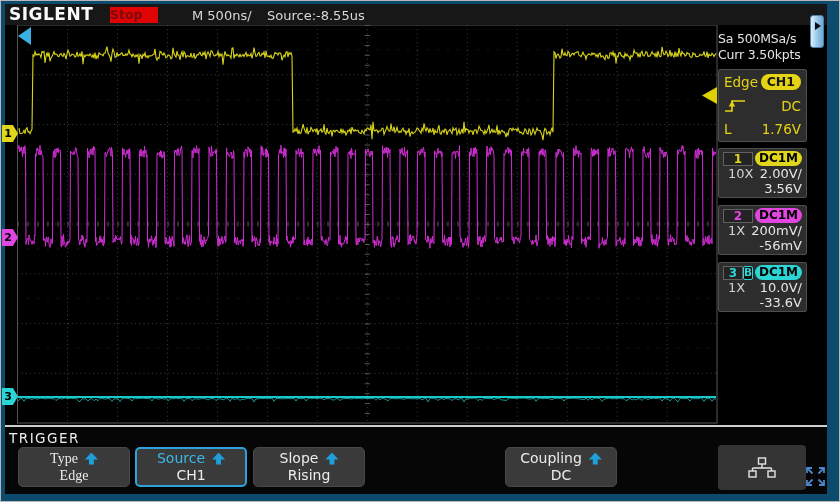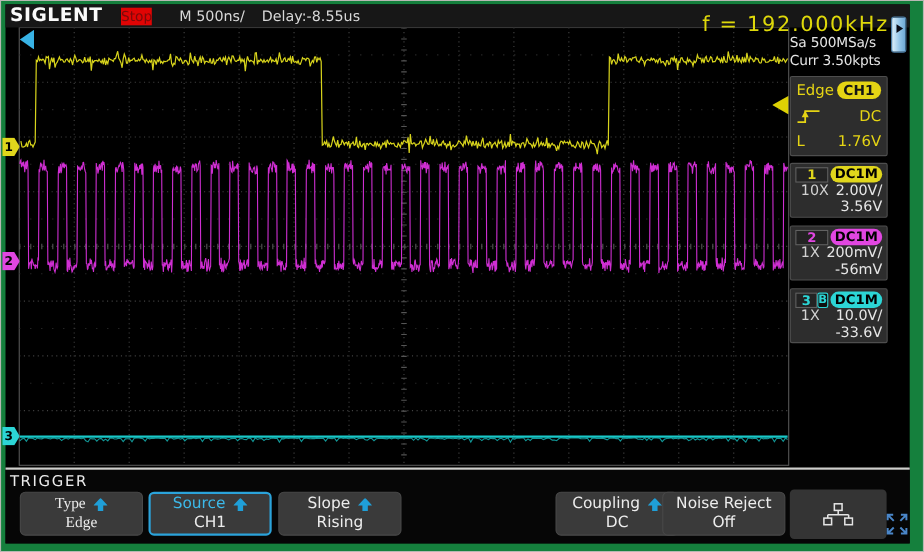--- a/index.html
+++ b/index.html
@@ -1,29 +1,29 @@
 <!DOCTYPE html>
 <html><head>
 <meta charset="utf-8">
 <style>
   html,body{margin:0;padding:0;background:#d8d8d4;}
   *{box-sizing:border-box;}
   .frame{
     position:relative;width:840px;height:502px;
-    background:#15803d;overflow:hidden;
+    background:#0c4a6e;overflow:hidden;
     font-family:"DejaVu Sans", sans-serif;
     box-shadow:inset 0 0 0 1px #b8b8b4;
   }
   .screen{position:absolute;left:5px;top:4px;width:822px;height:490px;background:#000;}
   
   .topbar{position:absolute;left:5px;top:4px;width:822px;height:21px;background:#171717;}
   .logo{position:absolute;left:9px;top:4px;font-size:17px;font-weight:bold;color:#fafafa;letter-spacing:.5px;}
-  .stopbadge{position:absolute;left:110px;top:7px;width:28px;height:16px;background:#e00404;
-    color:#7c0a0a;font-size:12.5px;font-weight:normal;text-align:left;line-height:16px;}
-  .tbtext{position:absolute;top:8px;font-size:13px;color:#d9d9d9;}
+  .stopbadge{position:absolute;left:110px;top:7px;width:48px;height:16px;background:#e00404;
+    color:#7c0a0a;font-size:12.5px;font-weight:bold;text-align:left;line-height:16px;}
+  .tbtext{position:absolute;top:8px;font-size:13px;color:#d9d9d9;margin-left:29px;}
   .tb-main{left:163px;} .tb-delay{left:238px;}
   .freq{position:absolute;top:11px;right:32px;font-size:19px;color:#ded80a;letter-spacing:1.5px;}
   
   .side-text{position:absolute;left:718px;font-size:12.5px;color:#e4e4e4;letter-spacing:-.2px;}
   .sa{top:31px;} .curr{top:47px;}
   .scrollbar{position:absolute;left:810px;top:15px;width:14px;height:33px;border-radius:3px;
     background:linear-gradient(90deg,#dcf0fc,#8fc2e6 60%,#6ea9d4);border:1px solid #4d7fa8;}
   .scrollbar .arr{position:absolute;left:4px;top:6px;width:0;height:0;
     border-left:6px solid #0a0a14;border-top:4px solid transparent;border-bottom:4px solid transparent;}
   .trigbox{position:absolute;left:718px;top:69px;width:89px;height:73px;background:#2d2d2d;
@@ -114,22 +114,21 @@
         <line x1="18" y1="397" x2="716" y2="397" stroke="#18c9c9" stroke-width="2"></line>
         <polyline points="18,400.81364795938134 20,398.97054936620407 22,398.4710524296388 24,401.2110280748457 26,398.1274910992943 28,398.31890230835415 30,398.54344285675324 32,399.6613952694461 34,398.0917266616598 36,398.8682829476893 38,398.98571358574554 40,398.2377686477266 42,398.19614544324577 44,398.6002741337288 46,398.9790815890301 48,398.17641304130666 50,398.3242991443258 52,398.9768118178472 54,398.42931466549635 56,400.56381010077894 58,398.9777570334263 60,398.08633531001396 62,399.20862626004964 64,398.0601401964668 66,398.16224929504097 68,398.51024634041823 70,398.2800682981033 72,398.3094062025193 74,398.8496696273796 76,398.138683256926 78,400.71889868564904 80,401.72331176511943 82,398.6643874149304 84,398.97479654988274 86,398.8238349428866 88,401.0817194832489 90,398.9857883739751 92,398.5531004141085 94,400.67762217018753 96,399.20438508689404 98,400.7939456840977 100,398.32738905609585 102,398.2579201706685 104,399.0414062216878 106,398.9549107083585 108,398.4132368431892 110,398.7763942666352 112,401.51434667408466 114,398.96472527855076 116,398.8388472769875 118,398.8363460779656 120,401.6792312627658 122,398.47720011975616 124,398.0822473880835 126,398.2441101865843 128,398.31722439080477 130,398.7989489021711 132,401.027177201584 134,398.06809388799593 136,398.9391094907187 138,398.38301723776385 140,398.5105275544338 142,398.1314817008097 144,398.39715575170703 146,398.5180395625066 148,398.3454133570194 150,398.5093234661035 152,400.94661661889404 154,398.07154168584384 156,398.1903454444837 158,399.22529715206474 160,398.77212693030015 162,398.29892052616924 164,399.2707997635007 166,398.4122419990599 168,400.8426359128207 170,398.8961935741827 172,398.68076923978515 174,398.7542650566902 176,398.1203753622249 178,398.7927338583395 180,398.29291282221675 182,398.14915091800503 184,401.3882320234552 186,398.61973853758536 188,398.6254269867204 190,398.24313368299045 192,400.74098062328994 194,398.895382743096 196,398.817945165094 198,399.15586798638105 200,398.9356492375955 202,398.0713341080118 204,398.3921604210045 206,398.92513313749805 208,399.94902986474335 210,398.7617212519981 212,398.5759424432181 214,398.53693825448863 216,400.6836522836238 218,398.9380869900342 220,398.6608709646389 222,399.5023839529604 224,399.65843330603093 226,398.047394256806 228,398.5208328398876 230,401.3643012139946 232,398.08250169456005 234,399.40212887432426 236,398.8413977827877 238,398.7293807384558 240,400.4149300670251 242,398.99140353221446 244,399.5748707940802 246,398.57847031229176 248,398.17314505390823 250,398.5128612096887 252,398.5582335391082 254,401.9467389835045 256,398.7663564311806 258,398.9995199635159 260,398.13841030048206 262,398.6702831890434 264,398.46890598069876 266,398.29650699114427 268,398.16145851276815 270,398.8067258154042 272,398.0718940529041 274,401.3438458032906 276,398.72674024594016 278,398.2370651829988 280,398.5158461779356 282,398.8873198321089 284,398.6419075075537 286,398.73461941163987 288,398.31680357060395 290,398.6775159945246 292,398.6334477106575 294,398.51671003038064 296,401.01850896142423 298,398.2372944660019 300,398.5094020329416 302,398.7599541905802 304,398.0800176933408 306,400.91366451699287 308,398.71532522747293 310,398.0080866336357 312,398.5881148756016 314,398.1100407789927 316,398.5857501649298 318,398.44619944295846 320,398.0366138420068 322,398.3957059378736 324,399.7079336028546 326,398.7032075484749 328,398.42689847317524 330,398.09483310580254 332,399.7769621089101 334,400.16122159641236 336,398.5901973855216 338,398.6578065655194 340,400.6371317887679 342,398.91304865689017 344,398.5991135938093 346,398.49884857051075 348,398.52420718059875 350,398.71410947921686 352,398.95784136559814 354,398.0929133205209 356,398.914488500217 358,398.2647988521494 360,398.4110651195515 362,398.9355428526178 364,398.2056164231617 366,398.46166803780943 368,398.45871404837817 370,398.6598156020045 372,398.3863981468603 374,398.2367824804969 376,400.2680437490344 378,398.12177275586873 380,399.92046772222966 382,398.00576119078323 384,398.7595226482954 386,399.45217889919877 388,400.9476778944954 390,398.5978396437131 392,398.22280749562196 394,398.6061466548126 396,398.900042014895 398,398.28777042543516 400,398.837059837766 402,398.6413070249837 404,399.40810219664127 406,398.684980842052 408,398.2472034113016 410,398.59116490837187 412,398.90560574806295 414,398.44137148046866 416,398.90341832325794 418,398.7101822916884 420,398.2568277127575 422,399.8706586891785 424,398.8010302751791 426,398.1726481509395 428,401.93694001901895 430,398.3459059060551 432,398.0209337656852 434,398.5746802096255 436,398.8201298727654 438,400.522325466387 440,398.9314480293542 442,398.59987175348215 444,399.5863960972056 446,398.33090532547794 448,398.7917454778217 450,398.79495825245976 452,400.52717949450016 454,398.9188009016216 456,398.40645950310864 458,399.88996790070087 460,398.81322888680734 462,398.14018799364567 464,401.9858912983909 466,398.63291014917195 468,399.16477536968887 470,398.1169245557394 472,398.30432614684105 474,398.02768927952275 476,398.19906748551875 478,400.65770459827036 480,398.98199092643335 482,400.4431832227856 484,398.4895868767053 486,398.37950425967574 488,398.6533946127165 490,398.6040795245208 492,398.38115425547585 494,399.60704458132386 496,398.752779497765 498,398.065379075706 500,398.62727248691954 502,400.0757687976584 504,400.04484828654677 506,400.6814344553277 508,398.87451606965624 510,398.0095989741385 512,398.38871372886933 514,398.26321086194366 516,398.7190235652961 518,398.04364586877637 520,398.2274468145333 522,398.0062940288335 524,398.072395844385 526,398.08247332810424 528,398.9311748186592 530,398.9311807611957 532,398.815530737862 534,398.31986090680584 536,401.26786636188626 538,398.620835468173 540,398.0989244102966 542,398.55138677102514 544,398.61855803616345 546,398.4795305519365 548,398.29123060335405 550,398.97807029099204 552,399.8826900161803 554,398.3685513541568 556,398.43128651892766 558,398.07833084091544 560,398.7600244041532 562,398.5035715943668 564,401.0718853343278 566,398.3533869748935 568,398.41199487727135 570,398.5410281440709 572,398.0610272604972 574,398.32776898960583 576,398.2427060182672 578,398.12083674408495 580,399.254283990711 582,399.0750182485208 584,399.65535540133715 586,398.1101625522133 588,400.31926744338125 590,398.16744896257296 592,400.004935817793 594,398.1953484683763 596,398.0967801241204 598,398.1408658977598 600,398.70379014802165 602,401.4075733134523 604,399.34172811731696 606,398.7070714442525 608,398.38555989973247 610,398.0526907762978 612,398.9317463040352 614,398.46053543523885 616,398.83496438525617 618,398.4688352395315 620,398.1417518418748 622,398.9526823866181 624,398.55879655107856 626,400.64793046284467 628,399.789075746201 630,398.13482216885313 632,400.01231314241886 634,398.85432895598933 636,399.9829106554389 638,398.7875492637977 640,398.6426300536841 642,400.4848546124995 644,398.25863789743744 646,398.0643976344727 648,399.98718165047467 650,398.47493360657245 652,398.5030293900054 654,398.07480264268816 656,398.65733371302485 658,398.1146609846037 660,398.1225455121603 662,401.0552244838327 664,398.3523689699359 666,398.9892848310992 668,398.78584106452763 670,401.1139046950266 672,398.28998279199004 674,398.108698152937 676,399.9942849809304 678,401.9150609821081 680,398.2541561438702 682,398.398868780816 684,398.88464630022645 686,398.2827333160676 688,398.7903573224321 690,401.1044646278024 692,398.07992071285844 694,398.93255568807945 696,398.4983171040658 698,398.8990571813192 700,398.0306589943357 702,398.13008102192543 704,401.5296906437725 706,398.4152540015057 708,398.61558119836263 710,398.627988218097 712,401.1730770682916 714,398.28602483146824 716,399.5541892964393" fill="none" stroke="#18c9c9" stroke-width="1" opacity="0.75"></polyline>
         <polyline points="18.0,149.0 18.5,146.4 19.0,145.5 19.5,151.9 20.0,149.0 20.5,147.6 21.0,151.2 21.5,146.9 22.0,150.4 22.5,156.6 23.0,150.1 23.5,146.9 24.0,153.8 24.5,146.9 25.0,145.8 25.5,155.0 26.0,244.4 26.5,241.1 27.0,238.9 27.5,238.8 28.0,238.0 28.5,244.8 29.0,235.0 29.5,237.8 30.0,238.5 30.5,241.0 31.0,241.3 31.5,241.0 32.0,244.5 32.5,241.0 33.0,241.4 33.5,241.3 34.0,244.1 34.5,235.1 35.0,235.8 35.5,153.8 36.0,156.5 36.5,151.7 37.0,147.8 37.5,150.4 38.0,149.0 38.5,152.9 39.0,155.0 39.5,152.5 40.0,145.3 40.5,154.9 41.0,152.9 41.5,150.7 42.0,155.3 42.5,155.5 43.0,155.9 43.5,240.3 44.0,240.5 44.5,238.7 45.0,239.8 45.5,246.4 46.0,238.8 46.5,236.9 47.0,242.2 47.5,241.9 48.0,237.3 48.5,237.3 49.0,244.4 49.5,246.0 50.0,247.4 50.5,245.1 51.0,238.8 51.5,242.5 52.0,243.9 52.5,242.5 53.0,157.2 53.5,151.2 54.0,157.4 54.5,154.3 55.0,148.9 55.5,157.5 56.0,155.1 56.5,148.7 57.0,149.7 57.5,152.2 58.0,147.8 58.5,152.9 59.0,150.1 59.5,150.7 60.0,149.9 60.5,151.9 61.0,245.6 61.5,247.1 62.0,236.0 62.5,239.5 63.0,245.4 63.5,234.4 64.0,241.3 64.5,241.7 65.0,244.6 65.5,247.2 66.0,246.4 66.5,242.3 67.0,245.2 67.5,241.2 68.0,243.7 68.5,241.3 69.0,241.0 69.5,242.2 70.0,238.0 70.5,151.1 71.0,151.7 71.5,153.4 72.0,152.5 72.5,154.2 73.0,154.7 73.5,152.4 74.0,151.4 74.5,154.3 75.0,151.7 75.5,147.8 76.0,147.7 76.5,151.1 77.0,154.1 77.5,155.9 78.0,157.2 78.5,239.5 79.0,239.8 79.5,244.9 80.0,244.4 80.5,239.4 81.0,240.7 81.5,241.0 82.0,235.0 82.5,239.9 83.0,236.2 83.5,239.5 84.0,244.7 84.5,243.3 85.0,247.3 85.5,240.2 86.0,239.1 86.5,242.5 87.0,241.6 87.5,148.2 88.0,154.1 88.5,151.7 89.0,157.8 89.5,155.4 90.0,151.0 90.5,149.3 91.0,154.4 91.5,152.8 92.0,148.6 92.5,148.1 93.0,155.2 93.5,146.2 94.0,149.9 94.5,147.3 95.0,151.1 95.5,241.7 96.0,237.3 96.5,245.2 97.0,245.3 97.5,243.5 98.0,242.4 98.5,241.5 99.0,243.2 99.5,240.7 100.0,235.8 100.5,241.8 101.0,237.5 101.5,242.5 102.0,241.5 102.5,239.4 103.0,245.4 103.5,246.0 104.0,236.6 104.5,243.3 105.0,153.5 105.5,152.0 106.0,154.7 106.5,156.6 107.0,154.5 107.5,152.3 108.0,150.7 108.5,151.2 109.0,149.5 109.5,147.7 110.0,148.6 110.5,151.6 111.0,156.3 111.5,147.3 112.0,150.0 112.5,154.5 113.0,242.5 113.5,241.1 114.0,239.4 114.5,238.4 115.0,242.0 115.5,235.4 116.0,239.1 116.5,236.6 117.0,238.6 117.5,239.8 118.0,238.7 118.5,239.0 119.0,240.0 119.5,239.2 120.0,238.0 120.5,236.6 121.0,241.6 121.5,244.2 122.0,242.2 122.5,148.0 123.0,154.6 123.5,154.8 124.0,148.9 124.5,153.9 125.0,152.9 125.5,157.4 126.0,153.9 126.5,153.9 127.0,150.0 127.5,153.6 128.0,150.1 128.5,149.6 129.0,158.9 129.5,148.6 130.0,152.0 130.5,243.4 131.0,234.8 131.5,245.5 132.0,237.4 132.5,238.1 133.0,238.6 133.5,240.1 134.0,244.2 134.5,240.6 135.0,241.4 135.5,236.2 136.0,243.2 136.5,245.6 137.0,244.8 137.5,237.8 138.0,242.1 138.5,245.7 139.0,242.0 139.5,153.4 140.0,150.2 140.5,156.1 141.0,148.9 141.5,154.1 142.0,156.6 142.5,151.5 143.0,152.4 143.5,150.8 144.0,157.2 144.5,146.1 145.0,153.4 145.5,151.6 146.0,150.2 146.5,157.2 147.0,154.4 147.5,241.3 148.0,240.2 148.5,247.3 149.0,238.8 149.5,239.0 150.0,242.4 150.5,239.0 151.0,240.6 151.5,235.8 152.0,238.7 152.5,244.7 153.0,245.5 153.5,239.9 154.0,243.9 154.5,238.5 155.0,241.1 155.5,236.0 156.0,247.7 156.5,238.0 157.0,154.1 157.5,152.7 158.0,154.9 158.5,154.5 159.0,154.2 159.5,152.1 160.0,156.8 160.5,150.6 161.0,156.1 161.5,151.3 162.0,158.3 162.5,155.2 163.0,157.4 163.5,155.4 164.0,151.5 164.5,154.2 165.0,243.3 165.5,244.1 166.0,237.3 166.5,239.8 167.0,244.0 167.5,243.5 168.0,241.2 168.5,244.1 169.0,240.3 169.5,236.5 170.0,247.3 170.5,238.8 171.0,246.7 171.5,242.4 172.0,236.4 172.5,237.7 173.0,241.4 173.5,241.2 174.0,246.4 174.5,151.5 175.0,150.0 175.5,152.3 176.0,150.1 176.5,151.2 177.0,155.4 177.5,148.6 178.0,151.2 178.5,148.8 179.0,155.7 179.5,154.7 180.0,154.3 180.5,148.5 181.0,148.0 181.5,146.0 182.0,150.9 182.5,243.7 183.0,243.3 183.5,237.7 184.0,241.7 184.5,244.4 185.0,241.8 185.5,244.2 186.0,239.0 186.5,236.6 187.0,234.7 187.5,238.5 188.0,246.8 188.5,245.5 189.0,238.8 189.5,235.5 190.0,243.7 190.5,245.4 191.0,243.3 191.5,242.1 192.0,150.2 192.5,150.7 193.0,157.9 193.5,150.3 194.0,147.7 194.5,148.0 195.0,152.8 195.5,149.1 196.0,153.0 196.5,145.5 197.0,148.8 197.5,150.2 198.0,153.5 198.5,153.6 199.0,148.3 199.5,241.2 200.0,239.3 200.5,244.6 201.0,234.4 201.5,247.1 202.0,244.9 202.5,239.9 203.0,246.7 203.5,245.9 204.0,236.6 204.5,239.4 205.0,243.0 205.5,244.0 206.0,239.6 206.5,240.9 207.0,239.1 207.5,238.5 208.0,237.0 208.5,235.0 209.0,147.1 209.5,151.9 210.0,153.1 210.5,156.2 211.0,156.7 211.5,146.1 212.0,151.9 212.5,156.0 213.0,153.7 213.5,151.8 214.0,152.5 214.5,151.9 215.0,150.7 215.5,153.7 216.0,148.9 216.5,149.3 217.0,238.0 217.5,239.0 218.0,246.3 218.5,235.9 219.0,245.9 219.5,238.7 220.0,243.3 220.5,244.4 221.0,238.7 221.5,241.0 222.0,236.3 222.5,243.9 223.0,243.9 223.5,240.8 224.0,240.6 224.5,237.1 225.0,235.9 225.5,242.5 226.0,241.3 226.5,147.8 227.0,154.6 227.5,152.1 228.0,153.3 228.5,155.7 229.0,156.2 229.5,156.6 230.0,154.7 230.5,152.7 231.0,153.1 231.5,152.2 232.0,158.5 232.5,156.0 233.0,158.1 233.5,150.6 234.0,153.6 234.5,242.8 235.0,239.2 235.5,237.6 236.0,243.7 236.5,244.7 237.0,238.6 237.5,237.3 238.0,244.1 238.5,245.0 239.0,240.9 239.5,240.9 240.0,241.0 240.5,243.8 241.0,239.8 241.5,240.8 242.0,239.3 242.5,239.5 243.0,246.4 243.5,242.6 244.0,152.0 244.5,157.8 245.0,151.4 245.5,149.7 246.0,149.0 246.5,152.6 247.0,154.0 247.5,156.6 248.0,146.7 248.5,148.3 249.0,148.0 249.5,152.3 250.0,148.9 250.5,156.8 251.0,150.7 251.5,150.6 252.0,242.1 252.5,235.3 253.0,241.1 253.5,239.4 254.0,240.4 254.5,236.7 255.0,239.6 255.5,247.0 256.0,237.9 256.5,237.8 257.0,240.6 257.5,241.5 258.0,245.6 258.5,244.2 259.0,243.7 259.5,245.6 260.0,238.9 260.5,242.9 261.0,145.7 261.5,146.5 262.0,155.1 262.5,147.5 263.0,151.0 263.5,155.7 264.0,153.6 264.5,154.0 265.0,153.5 265.5,149.0 266.0,157.4 266.5,148.7 267.0,156.9 267.5,150.5 268.0,156.2 268.5,153.5 269.0,242.4 269.5,235.8 270.0,245.4 270.5,242.0 271.0,241.0 271.5,242.9 272.0,242.4 272.5,241.9 273.0,241.6 273.5,244.4 274.0,237.2 274.5,237.5 275.0,243.9 275.5,242.2 276.0,244.4 276.5,234.4 277.0,246.6 277.5,238.5 278.0,243.9 278.5,154.4 279.0,153.4 279.5,149.7 280.0,153.4 280.5,152.1 281.0,145.2 281.5,153.8 282.0,152.2 282.5,152.3 283.0,151.6 283.5,157.5 284.0,147.8 284.5,155.5 285.0,148.7 285.5,156.9 286.0,149.0 286.5,240.1 287.0,236.0 287.5,241.9 288.0,240.9 288.5,243.3 289.0,243.8 289.5,241.2 290.0,243.1 290.5,247.2 291.0,240.5 291.5,244.0 292.0,243.6 292.5,237.0 293.0,243.2 293.5,236.4 294.0,239.7 294.5,238.0 295.0,239.4 295.5,237.9 296.0,150.2 296.5,153.8 297.0,152.9 297.5,154.1 298.0,151.9 298.5,148.6 299.0,152.0 299.5,156.3 300.0,152.0 300.5,153.4 301.0,148.5 301.5,157.6 302.0,152.0 302.5,154.0 303.0,151.9 303.5,158.1 304.0,244.9 304.5,240.1 305.0,244.0 305.5,245.0 306.0,244.0 306.5,244.0 307.0,239.2 307.5,245.9 308.0,237.0 308.5,242.0 309.0,244.1 309.5,239.8 310.0,241.5 310.5,244.5 311.0,240.5 311.5,239.0 312.0,245.4 312.5,241.1 313.0,152.8 313.5,149.1 314.0,148.7 314.5,153.3 315.0,149.9 315.5,149.1 316.0,153.4 316.5,156.0 317.0,150.6 317.5,151.1 318.0,148.9 318.5,153.5 319.0,145.7 319.5,152.3 320.0,154.3 320.5,150.1 321.0,236.7 321.5,240.3 322.0,236.1 322.5,237.3 323.0,241.4 323.5,241.0 324.0,241.0 324.5,241.0 325.0,244.3 325.5,242.6 326.0,239.3 326.5,240.0 327.0,245.3 327.5,245.8 328.0,242.1 328.5,237.2 329.0,239.8 329.5,240.6 330.0,239.4 330.5,151.9 331.0,154.6 331.5,154.4 332.0,152.9 332.5,151.0 333.0,151.6 333.5,153.8 334.0,148.9 334.5,153.0 335.0,156.8 335.5,151.0 336.0,146.4 336.5,149.8 337.0,152.4 337.5,147.6 338.0,148.8 338.5,244.2 339.0,242.6 339.5,244.3 340.0,235.4 340.5,245.1 341.0,242.7 341.5,247.2 342.0,243.6 342.5,243.2 343.0,244.4 343.5,243.8 344.0,243.2 344.5,240.0 345.0,240.5 345.5,235.9 346.0,240.2 346.5,237.0 347.0,243.9 347.5,240.6 348.0,154.2 348.5,152.0 349.0,151.7 349.5,151.6 350.0,155.2 350.5,150.3 351.0,158.6 351.5,148.2 352.0,151.2 352.5,155.2 353.0,153.9 353.5,153.8 354.0,153.8 354.5,154.7 355.0,154.5 355.5,149.8 356.0,243.7 356.5,245.2 357.0,238.0 357.5,243.9 358.0,244.7 358.5,238.7 359.0,238.4 359.5,241.9 360.0,237.5 360.5,238.4 361.0,238.7 361.5,239.6 362.0,241.0 362.5,238.2 363.0,238.1 363.5,242.4 364.0,242.2 364.5,239.3 365.0,239.8 365.5,149.0 366.0,151.0 366.5,153.7 367.0,152.1 367.5,150.6 368.0,148.8 368.5,152.2 369.0,151.7 369.5,155.7 370.0,156.8 370.5,152.8 371.0,151.0 371.5,154.7 372.0,155.1 372.5,151.3 373.0,242.9 373.5,242.2 374.0,240.2 374.5,247.3 375.0,240.7 375.5,243.2 376.0,245.5 376.5,245.2 377.0,237.7 377.5,236.0 378.0,240.9 378.5,245.4 379.0,240.5 379.5,242.5 380.0,241.8 380.5,247.0 381.0,245.5 381.5,240.8 382.0,240.7 382.5,145.7 383.0,151.0 383.5,150.8 384.0,154.0 384.5,148.2 385.0,151.3 385.5,152.7 386.0,147.4 386.5,152.8 387.0,147.4 387.5,157.5 388.0,152.8 388.5,147.9 389.0,153.1 389.5,152.8 390.0,149.5 390.5,240.7 391.0,245.2 391.5,247.3 392.0,236.7 392.5,238.9 393.0,236.8 393.5,244.2 394.0,247.1 394.5,243.1 395.0,244.6 395.5,240.2 396.0,238.5 396.5,239.5 397.0,235.5 397.5,236.6 398.0,240.6 398.5,242.2 399.0,239.9 399.5,242.1 400.0,149.0 400.5,153.9 401.0,152.3 401.5,152.4 402.0,147.8 402.5,154.4 403.0,153.2 403.5,155.9 404.0,154.4 404.5,147.0 405.0,154.5 405.5,157.2 406.0,152.6 406.5,153.1 407.0,150.9 407.5,150.3 408.0,244.7 408.5,242.9 409.0,239.9 409.5,235.4 410.0,244.2 410.5,234.6 411.0,238.6 411.5,241.0 412.0,238.8 412.5,236.4 413.0,236.7 413.5,235.9 414.0,239.2 414.5,242.2 415.0,240.7 415.5,243.9 416.0,244.2 416.5,241.0 417.0,234.5 417.5,153.2 418.0,151.7 418.5,152.4 419.0,150.7 419.5,155.0 420.0,154.8 420.5,154.4 421.0,148.8 421.5,149.0 422.0,153.0 422.5,152.0 423.0,149.1 423.5,147.2 424.0,151.3 424.5,157.1 425.0,151.9 425.5,239.2 426.0,239.8 426.5,240.6 427.0,242.4 427.5,235.8 428.0,241.4 428.5,236.3 429.0,241.0 429.5,244.8 430.0,248.2 430.5,239.5 431.0,238.4 431.5,243.2 432.0,241.6 432.5,236.1 433.0,242.9 433.5,242.4 434.0,243.6 434.5,150.9 435.0,151.5 435.5,153.3 436.0,152.7 436.5,157.9 437.0,154.9 437.5,152.2 438.0,148.4 438.5,153.5 439.0,150.8 439.5,152.3 440.0,152.5 440.5,153.3 441.0,150.8 441.5,157.0 442.0,152.5 442.5,239.3 443.0,242.5 443.5,239.6 444.0,242.5 444.5,234.9 445.0,245.5 445.5,245.1 446.0,241.7 446.5,240.3 447.0,238.7 447.5,245.7 448.0,243.1 448.5,237.3 449.0,241.3 449.5,237.0 450.0,247.0 450.5,236.9 451.0,245.0 451.5,244.1 452.0,153.7 452.5,152.4 453.0,153.3 453.5,154.1 454.0,151.2 454.5,152.1 455.0,151.7 455.5,158.5 456.0,151.6 456.5,151.1 457.0,152.2 457.5,151.2 458.0,152.2 458.5,156.3 459.0,155.3 459.5,145.6 460.0,237.0 460.5,237.2 461.0,242.3 461.5,238.6 462.0,242.4 462.5,242.8 463.0,247.4 463.5,243.2 464.0,245.6 464.5,242.7 465.0,241.8 465.5,238.0 466.0,242.4 466.5,246.0 467.0,243.4 467.5,236.7 468.0,241.1 468.5,247.3 469.0,239.2 469.5,153.1 470.0,151.6 470.5,155.8 471.0,147.9 471.5,152.7 472.0,154.4 472.5,156.2 473.0,155.9 473.5,148.1 474.0,156.7 474.5,147.8 475.0,153.9 475.5,147.2 476.0,153.2 476.5,149.2 477.0,151.7 477.5,240.4 478.0,245.0 478.5,240.3 479.0,236.7 479.5,241.1 480.0,236.1 480.5,246.6 481.0,244.6 481.5,240.4 482.0,247.0 482.5,238.1 483.0,237.3 483.5,243.0 484.0,237.2 484.5,235.6 485.0,239.4 485.5,241.6 486.0,235.6 486.5,154.6 487.0,146.0 487.5,154.0 488.0,156.6 488.5,152.9 489.0,153.7 489.5,148.3 490.0,154.6 490.5,154.5 491.0,146.7 491.5,150.7 492.0,148.0 492.5,148.4 493.0,151.5 493.5,151.1 494.0,155.5 494.5,238.6 495.0,239.5 495.5,240.6 496.0,243.0 496.5,239.9 497.0,237.2 497.5,243.8 498.0,243.5 498.5,241.4 499.0,241.2 499.5,240.8 500.0,238.2 500.5,237.2 501.0,240.1 501.5,237.4 502.0,242.3 502.5,241.3 503.0,240.6 503.5,242.0 504.0,153.5 504.5,155.3 505.0,154.9 505.5,150.0 506.0,149.9 506.5,152.4 507.0,149.4 507.5,149.3 508.0,147.3 508.5,153.7 509.0,148.5 509.5,152.4 510.0,151.8 510.5,149.4 511.0,156.0 511.5,150.6 512.0,239.1 512.5,240.4 513.0,236.8 513.5,242.4 514.0,244.0 514.5,241.0 515.0,237.4 515.5,238.9 516.0,236.6 516.5,239.1 517.0,238.6 517.5,240.5 518.0,238.0 518.5,237.9 519.0,241.6 519.5,242.9 520.0,240.0 520.5,237.3 521.0,236.0 521.5,153.7 522.0,151.5 522.5,153.3 523.0,155.5 523.5,148.1 524.0,152.7 524.5,151.9 525.0,152.0 525.5,152.4 526.0,153.4 526.5,153.6 527.0,148.9 527.5,149.5 528.0,156.9 528.5,147.8 529.0,152.3 529.5,238.0 530.0,240.6 530.5,241.0 531.0,241.6 531.5,241.6 532.0,244.7 532.5,240.0 533.0,242.6 533.5,243.9 534.0,241.2 534.5,240.6 535.0,240.5 535.5,242.3 536.0,234.9 536.5,241.9 537.0,246.1 537.5,241.8 538.0,241.5 538.5,238.6 539.0,152.3 539.5,151.3 540.0,155.4 540.5,149.9 541.0,153.8 541.5,148.8 542.0,153.4 542.5,155.2 543.0,148.6 543.5,154.0 544.0,155.4 544.5,156.5 545.0,149.8 545.5,151.0 546.0,154.9 546.5,237.0 547.0,239.6 547.5,235.6 548.0,244.5 548.5,237.7 549.0,243.4 549.5,239.0 550.0,246.4 550.5,238.4 551.0,239.8 551.5,238.5 552.0,244.7 552.5,236.3 553.0,239.9 553.5,241.2 554.0,236.9 554.5,239.8 555.0,246.6 555.5,240.6 556.0,152.3 556.5,157.8 557.0,155.6 557.5,155.6 558.0,149.0 558.5,154.1 559.0,150.5 559.5,149.0 560.0,151.4 560.5,150.6 561.0,150.8 561.5,153.2 562.0,155.5 562.5,156.1 563.0,157.3 563.5,152.6 564.0,244.2 564.5,243.1 565.0,239.5 565.5,245.3 566.0,240.6 566.5,245.5 567.0,239.2 567.5,242.3 568.0,243.1 568.5,235.5 569.0,239.3 569.5,241.9 570.0,244.5 570.5,243.2 571.0,243.5 571.5,247.8 572.0,236.3 572.5,239.2 573.0,239.7 573.5,148.0 574.0,149.3 574.5,150.4 575.0,155.6 575.5,150.8 576.0,145.7 576.5,151.8 577.0,154.1 577.5,150.6 578.0,150.4 578.5,157.4 579.0,151.3 579.5,151.1 580.0,154.0 580.5,154.5 581.0,153.1 581.5,243.5 582.0,242.0 582.5,238.8 583.0,241.3 583.5,240.0 584.0,239.7 584.5,238.9 585.0,244.9 585.5,237.0 586.0,247.3 586.5,240.0 587.0,239.8 587.5,238.5 588.0,236.8 588.5,239.5 589.0,236.5 589.5,238.9 590.0,238.1 590.5,240.1 591.0,155.4 591.5,147.9 592.0,151.6 592.5,156.5 593.0,150.4 593.5,156.1 594.0,148.7 594.5,155.3 595.0,150.3 595.5,154.3 596.0,150.5 596.5,150.6 597.0,154.3 597.5,153.7 598.0,148.9 598.5,152.0 599.0,248.2 599.5,243.6 600.0,244.7 600.5,244.8 601.0,244.4 601.5,242.8 602.0,241.8 602.5,237.5 603.0,243.4 603.5,241.7 604.0,245.5 604.5,242.3 605.0,239.6 605.5,242.8 606.0,244.7 606.5,241.4 607.0,238.2 607.5,237.4 608.0,148.6 608.5,151.3 609.0,156.6 609.5,147.4 610.0,155.9 610.5,156.0 611.0,151.7 611.5,152.2 612.0,148.5 612.5,149.2 613.0,148.2 613.5,154.3 614.0,154.3 614.5,153.8 615.0,150.6 615.5,155.7 616.0,246.2 616.5,245.7 617.0,240.4 617.5,241.2 618.0,241.6 618.5,241.1 619.0,239.5 619.5,240.3 620.0,237.4 620.5,242.3 621.0,243.6 621.5,244.7 622.0,242.6 622.5,240.5 623.0,244.3 623.5,246.4 624.0,239.5 624.5,238.3 625.0,244.1 625.5,149.6 626.0,148.2 626.5,148.1 627.0,149.1 627.5,150.1 628.0,149.1 628.5,151.5 629.0,151.2 629.5,158.0 630.0,152.6 630.5,149.7 631.0,149.4 631.5,146.8 632.0,150.4 632.5,152.0 633.0,149.1 633.5,245.8 634.0,239.5 634.5,244.0 635.0,239.2 635.5,240.1 636.0,242.8 636.5,240.5 637.0,236.5 637.5,241.2 638.0,237.6 638.5,245.3 639.0,237.5 639.5,241.9 640.0,246.4 640.5,240.4 641.0,245.7 641.5,237.8 642.0,237.9 642.5,241.3 643.0,149.0 643.5,151.4 644.0,146.6 644.5,151.9 645.0,153.3 645.5,156.1 646.0,156.3 646.5,157.5 647.0,155.3 647.5,153.9 648.0,152.5 648.5,158.1 649.0,155.1 649.5,152.2 650.0,152.2 650.5,148.5 651.0,236.5 651.5,242.4 652.0,234.5 652.5,244.8 653.0,243.5 653.5,239.5 654.0,242.3 654.5,244.3 655.0,239.3 655.5,242.7 656.0,245.4 656.5,234.2 657.0,237.8 657.5,246.8 658.0,242.3 658.5,241.6 659.0,235.3 659.5,239.0 660.0,147.2 660.5,150.8 661.0,149.6 661.5,151.8 662.0,153.7 662.5,150.0 663.0,152.4 663.5,157.5 664.0,152.9 664.5,152.4 665.0,156.9 665.5,152.4 666.0,153.1 666.5,152.0 667.0,155.9 667.5,156.3 668.0,242.5 668.5,245.4 669.0,239.2 669.5,239.4 670.0,241.9 670.5,234.7 671.0,239.0 671.5,241.7 672.0,239.1 672.5,237.4 673.0,237.6 673.5,241.4 674.0,239.1 674.5,244.7 675.0,244.0 675.5,244.8 676.0,243.6 676.5,244.2 677.0,236.9 677.5,150.2 678.0,154.3 678.5,154.1 679.0,149.8 679.5,149.9 680.0,149.8 680.5,151.3 681.0,151.6 681.5,150.0 682.0,145.5 682.5,148.6 683.0,146.3 683.5,151.4 684.0,154.4 684.5,155.1 685.0,151.1 685.5,240.1 686.0,241.4 686.5,239.5 687.0,235.4 687.5,241.8 688.0,237.7 688.5,238.2 689.0,242.2 689.5,241.5 690.0,244.9 690.5,242.2 691.0,241.8 691.5,245.5 692.0,241.6 692.5,240.7 693.0,239.1 693.5,241.0 694.0,244.0 694.5,242.4 695.0,154.0 695.5,150.0 696.0,157.5 696.5,157.9 697.0,149.5 697.5,149.2 698.0,158.7 698.5,147.9 699.0,152.3 699.5,154.7 700.0,150.0 700.5,151.8 701.0,152.0 701.5,150.2 702.0,155.1 702.5,151.2 703.0,245.8 703.5,238.4 704.0,240.7 704.5,244.5 705.0,242.3 705.5,236.4 706.0,240.8 706.5,242.3 707.0,238.4 707.5,236.7 708.0,244.2 708.5,241.9 709.0,235.4 709.5,244.2 710.0,242.9 710.5,241.7 711.0,239.2 711.5,238.2 712.0,243.8 712.5,148.1 713.0,150.5 713.5,156.0 714.0,152.0 714.5,151.9 715.0,154.5 715.5,153.2 716.0,151.7" fill="none" stroke="#cf2ed2" stroke-width="1"></polyline>
         <polyline points="19,128.2 20,133.5 21,133.7 22,133.3 23,132.7 24,130.3 25,133.6 26,128.9 27,127.7 28,131.9 29,131.6 30,133.7 31,131.3 32,129.2 33,54.9 34,56.0 35,51.7 36,55.1 37,54.0 38,54.9 39,53.7 40,54.7 41,57.4 42,51.5 43,52.4 44,51.4 45,62.9 46,56.3 47,52.4 48,56.7 49,52.5 50,61.4 51,57.9 52,56.5 53,54.2 54,51.7 55,54.6 56,54.1 57,54.5 58,56.5 59,56.4 60,54.2 61,53.5 62,55.4 63,56.4 64,53.4 65,55.2 66,59.1 67,53.9 68,50.3 69,52.8 70,56.2 71,55.6 72,54.2 73,54.4 74,55.1 75,57.1 76,56.2 77,51.9 78,56.2 79,55.9 80,53.5 81,56.6 82,51.4 83,64.3 84,55.1 85,56.7 86,55.1 87,55.1 88,54.9 89,55.9 90,53.8 91,55.5 92,57.0 93,54.6 94,58.4 95,52.5 96,59.1 97,55.7 98,57.8 99,52.9 100,53.8 101,54.5 102,54.8 103,55.8 104,53.3 105,53.3 106,49.9 107,46.6 108,53.0 109,54.8 110,57.2 111,61.6 112,53.4 113,49.1 114,51.8 115,57.3 116,57.3 117,52.3 118,56.0 119,54.7 120,54.9 121,53.5 122,52.8 123,55.6 124,55.2 125,55.5 126,53.7 127,55.2 128,53.6 129,50.1 130,54.1 131,54.5 132,56.7 133,54.0 134,55.7 135,56.9 136,54.9 137,56.5 138,54.6 139,63.8 140,54.5 141,55.3 142,58.8 143,54.4 144,55.8 145,52.8 146,57.2 147,55.9 148,57.7 149,55.5 150,56.1 151,55.7 152,55.6 153,54.4 154,54.2 155,48.9 156,57.5 157,60.1 158,57.6 159,58.5 160,51.4 161,51.9 162,54.1 163,55.1 164,52.9 165,54.8 166,57.7 167,57.1 168,55.1 169,55.0 170,56.2 171,58.9 172,57.7 173,47.9 174,53.6 175,55.7 176,57.1 177,51.1 178,55.3 179,55.3 180,60.0 181,54.4 182,51.8 183,57.2 184,51.7 185,53.3 186,57.5 187,55.7 188,55.7 189,56.4 190,56.8 191,53.0 192,57.3 193,57.3 194,53.0 195,58.4 196,57.2 197,54.6 198,55.0 199,53.4 200,52.3 201,54.9 202,55.8 203,52.5 204,54.6 205,52.0 206,59.1 207,54.0 208,52.0 209,53.9 210,56.5 211,50.8 212,50.9 213,53.9 214,55.7 215,55.8 216,54.6 217,54.8 218,51.7 219,56.6 220,53.8 221,55.9 222,54.2 223,64.7 224,56.3 225,51.3 226,54.7 227,55.9 228,54.8 229,55.4 230,55.9 231,58.0 232,48.1 233,47.9 234,58.4 235,55.0 236,55.8 237,54.0 238,55.2 239,56.8 240,54.3 241,56.5 242,55.6 243,54.5 244,56.5 245,54.4 246,52.3 247,56.3 248,54.4 249,55.7 250,55.9 251,53.5 252,58.5 253,54.0 254,47.7 255,52.8 256,56.5 257,55.9 258,53.4 259,52.5 260,55.9 261,55.9 262,53.3 263,54.5 264,51.9 265,57.9 266,50.9 267,56.1 268,56.6 269,55.8 270,57.3 271,55.2 272,58.2 273,58.4 274,55.8 275,52.5 276,53.5 277,53.3 278,55.0 279,52.8 280,53.0 281,54.0 282,60.4 283,57.2 284,55.1 285,56.7 286,51.9 287,51.7 288,56.8 289,52.7 290,54.3 291,52.7 292,55.9 293,132.0 294,131.5 295,128.9 296,131.1 297,128.2 298,133.9 299,130.4 300,133.7 301,133.0 302,129.0 303,124.1 304,128.2 305,130.7 306,132.7 307,127.3 308,134.2 309,131.5 310,131.4 311,127.4 312,129.2 313,131.6 314,129.8 315,129.3 316,131.8 317,128.3 318,134.8 319,130.8 320,130.5 321,129.0 322,132.1 323,131.5 324,124.3 325,133.1 326,134.1 327,128.1 328,132.6 329,133.5 330,131.1 331,130.5 332,136.3 333,130.7 334,130.4 335,132.0 336,130.4 337,130.4 338,131.4 339,132.2 340,132.7 341,128.6 342,133.0 343,129.8 344,132.7 345,131.3 346,135.0 347,133.0 348,130.2 349,131.3 350,129.1 351,134.2 352,127.1 353,129.9 354,131.2 355,129.7 356,130.9 357,130.5 358,130.2 359,132.6 360,133.1 361,133.7 362,130.3 363,131.9 364,133.9 365,129.7 366,130.9 367,128.0 368,128.1 369,129.4 370,129.7 371,124.9 372,139.1 373,121.9 374,130.5 375,131.0 376,129.9 377,130.1 378,132.6 379,131.1 380,131.0 381,130.6 382,128.2 383,128.2 384,134.4 385,131.7 386,129.6 387,126.6 388,129.2 389,131.1 390,131.2 391,123.6 392,130.1 393,130.8 394,126.6 395,132.3 396,130.9 397,127.3 398,131.2 399,132.6 400,131.2 401,132.3 402,129.4 403,128.2 404,131.4 405,130.7 406,134.1 407,131.2 408,132.2 409,128.4 410,136.5 411,132.9 412,131.8 413,133.6 414,132.9 415,132.1 416,130.5 417,128.0 418,128.5 419,130.2 420,131.3 421,133.1 422,128.4 423,130.6 424,123.3 425,128.6 426,131.1 427,127.8 428,129.3 429,133.0 430,128.3 431,131.9 432,131.8 433,128.0 434,134.9 435,130.2 436,132.3 437,132.7 438,128.3 439,125.2 440,133.2 441,134.2 442,131.4 443,130.5 444,132.5 445,129.1 446,129.7 447,134.8 448,131.5 449,130.7 450,129.3 451,131.8 452,133.6 453,127.8 454,130.4 455,129.5 456,128.1 457,134.7 458,132.5 459,129.4 460,134.0 461,132.2 462,128.9 463,133.6 464,121.9 465,132.4 466,128.5 467,129.5 468,129.5 469,133.1 470,130.6 471,131.2 472,130.9 473,134.8 474,130.8 475,129.9 476,129.9 477,133.3 478,130.9 479,126.1 480,128.2 481,130.5 482,130.5 483,131.7 484,134.0 485,130.2 486,133.4 487,131.6 488,128.6 489,125.0 490,133.1 491,131.6 492,129.2 493,132.1 494,130.2 495,132.4 496,132.0 497,125.3 498,134.7 499,129.8 500,133.8 501,131.5 502,130.3 503,131.9 504,131.7 505,133.4 506,137.2 507,133.1 508,135.2 509,130.1 510,128.3 511,128.6 512,130.6 513,128.2 514,129.9 515,129.6 516,129.1 517,131.1 518,128.1 519,131.0 520,132.9 521,132.0 522,133.4 523,134.3 524,132.1 525,128.9 526,130.2 527,133.4 528,134.1 529,129.1 530,130.0 531,135.0 532,133.3 533,128.7 534,131.4 535,134.2 536,131.2 537,128.0 538,130.3 539,130.5 540,130.5 541,132.8 542,135.1 543,140.1 544,131.7 545,128.5 546,129.8 547,134.2 548,132.8 549,131.7 550,134.9 551,130.9 552,127.6 553,132.3 554,51.8 555,52.6 556,58.6 557,54.8 558,54.1 559,55.8 560,58.2 561,56.8 562,48.7 563,54.2 564,55.3 565,52.7 566,55.3 567,55.8 568,51.4 569,52.5 570,56.5 571,55.4 572,53.6 573,53.4 574,54.9 575,52.7 576,52.7 577,52.0 578,51.7 579,55.2 580,55.6 581,56.8 582,54.5 583,52.2 584,54.8 585,55.3 586,59.2 587,55.6 588,54.7 589,53.8 590,54.6 591,55.2 592,52.9 593,54.6 594,53.3 595,54.0 596,56.4 597,54.6 598,57.1 599,53.9 600,53.0 601,57.0 602,56.1 603,56.0 604,57.9 605,59.5 606,55.2 607,55.3 608,58.5 609,58.1 610,53.0 611,52.7 612,55.0 613,52.0 614,56.0 615,53.0 616,63.5 617,56.1 618,56.8 619,52.8 620,52.5 621,54.9 622,56.4 623,56.1 624,58.0 625,53.2 626,55.9 627,54.2 628,56.1 629,56.5 630,59.9 631,55.5 632,56.9 633,55.5 634,50.0 635,52.8 636,53.1 637,52.9 638,56.4 639,53.7 640,57.4 641,52.8 642,51.3 643,55.5 644,56.1 645,54.3 646,51.6 647,52.4 648,56.4 649,56.1 650,56.1 651,54.1 652,51.6 653,54.0 654,53.6 655,56.3 656,53.3 657,57.3 658,51.1 659,55.1 660,56.7 661,56.4 662,46.8 663,51.9 664,54.7 665,54.4 666,51.3 667,52.8 668,56.5 669,55.1 670,50.1 671,56.7 672,53.1 673,55.3 674,57.0 675,51.6 676,56.8 677,53.2 678,56.6 679,48.1 680,53.5 681,56.0 682,51.6 683,53.4 684,53.6 685,56.0 686,55.5 687,52.5 688,53.7 689,53.4 690,56.4 691,57.4 692,57.1 693,52.8 694,54.4 695,53.8 696,56.6 697,56.6 698,56.5 699,55.9 700,54.4 701,55.3 702,54.9 703,54.7 704,51.3 705,56.0 706,56.3 707,51.7 708,58.0 709,54.0 710,55.5 711,55.6 712,53.2 713,54.3 714,56.5 715,54.9 716,53.2" fill="none" stroke="#d8d41c" stroke-width="1.1"></polyline>
       </svg></div>
 
   <div class="topbar"></div>
   <div class="logo">SIGLENT</div>
   <div class="stopbadge">Stop</div>
   <div class="tbtext tb-main">M 500ns/</div>
-  <div class="tbtext tb-delay">Delay:-8.55us</div>
-  <div class="freq">f = 192.000kHz</div>
+  <div class="tbtext tb-delay">Source:-8.55us</div>
 
   <div class="side-text sa">Sa 500MSa/s</div>
   <div class="side-text curr">Curr 3.50kpts</div>
   <div class="scrollbar">
     <span class="arr"></span>
   </div>
 
   <div class="trigbox">
     <div class="trow">
       <span>Edge</span>
@@ -227,26 +226,20 @@
         <span class="uparrow"></span>
       </div>
     <div>Rising</div>
   </div>
   <div class="mbtn b4">
     <div class="mlabel">
         <span>Coupling</span>
         <span class="uparrow"></span>
       </div>
     <div>DC</div>
-  </div>
-  <div class="mbtn b5">
-    <div class="mlabel">
-        <span>Noise Reject</span>
-      </div>
-    <div>Off</div>
   </div>
 
   <div class="netbox">
     <svg width="28" height="22" viewBox="0 0 28 22">
       <g stroke="#e4e4e4" stroke-width="1.4" fill="none">
         <rect x="10.5" y="1" width="7" height="6"></rect>
         <path d="M14 7 V11 M4.5 11 H23.5 M4.5 11 V14 M23.5 11 V14"></path>
         <rect x="1" y="14" width="7" height="6"></rect>
         <rect x="20" y="14" width="7" height="6"></rect>
       </g>

